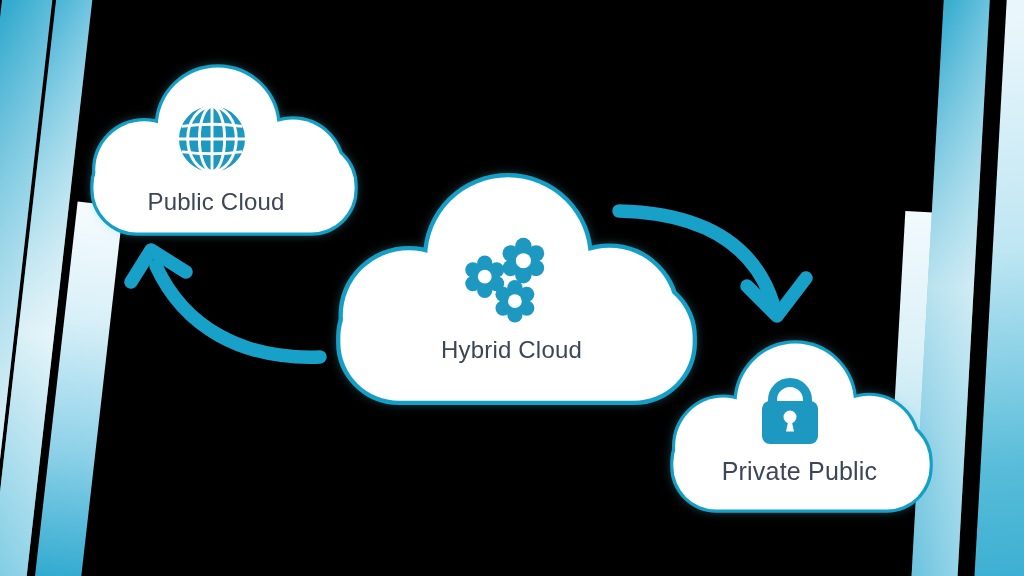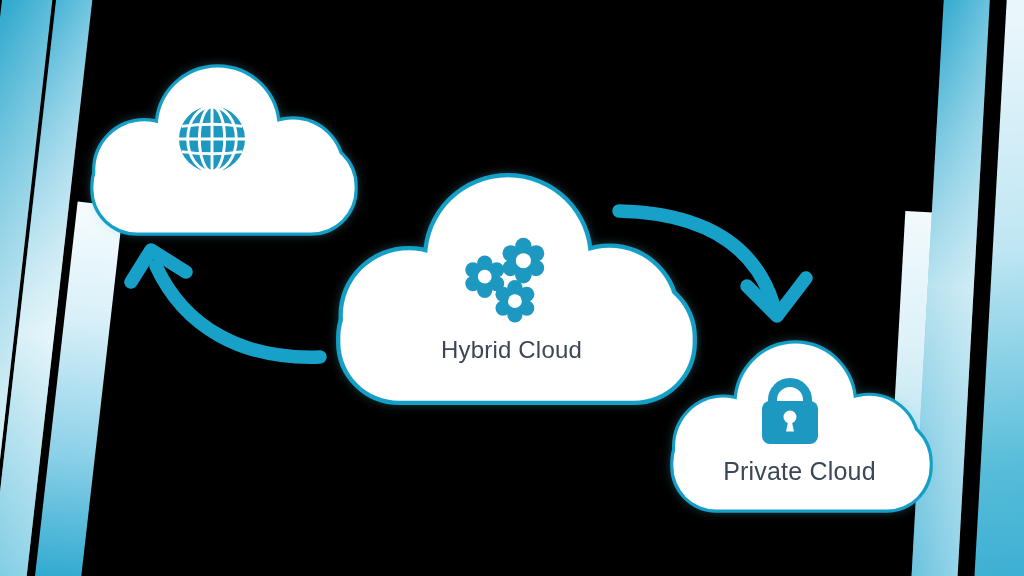--- a/index.html
+++ b/index.html
@@ -96,20 +96,21 @@
       <circle class="ic" cx="0" cy="0" r="34"></circle>
       <g class="ic-line">
         <ellipse rx="13" ry="33.5"></ellipse>
         <ellipse rx="25" ry="33.5"></ellipse>
         <line x1="0" y1="-33.5" x2="0" y2="33.5"></line>
         <line x1="-34" y1="0" x2="34" y2="0"></line>
         <path d="M -31.4 -13 Q 0 -17.5 31.4 -13"></path>
         <path d="M -31.4 13 Q 0 17.5 31.4 13"></path>
       </g>
     </svg>
+    <div class="label">Public Cloud</div>
   </div>
 
   <div class="cloud hybrid">
     <svg class="cloud-shape" viewBox="0 0 300 196" preserveAspectRatio="none">
       <g class="cloud-outline">
         <circle cx="62" cy="120" r="54"></circle>
           <circle cx="143" cy="72" r="66"></circle>
         <circle cx="226" cy="118" r="54"></circle>
           <rect x="6" y="90" width="288" height="100" rx="48"></rect>
       </g>
@@ -167,16 +168,16 @@
         <circle cx="226" cy="118" r="54"></circle>
           <rect x="6" y="90" width="288" height="100" rx="48"></rect>
       </g>
     </svg>
     <svg class="node-icon" style="left:94px;top:40px;" width="56" height="66" viewBox="0 0 56 66">
       <path d="M 10.5 28 L 10.5 22 A 17.5 17.5 0 0 1 45.5 22 L 45.5 28" fill="none" stroke="var(--icon,#1d98c0)" stroke-width="9"></path>
       <rect class="ic" x="0" y="23" width="56" height="43" rx="8"></rect>
       <circle cx="28" cy="39" r="6.5" fill="#ffffff"></circle>
       <path d="M 24 53.5 h 8 l -2.3 -10.5 h -3.4 z" fill="#ffffff"></path>
     </svg>
-    <div class="label">Private Cloud</div>
+    <div class="label">Private Public</div>
   </div>
 
 </div>
 
 </body></html>

